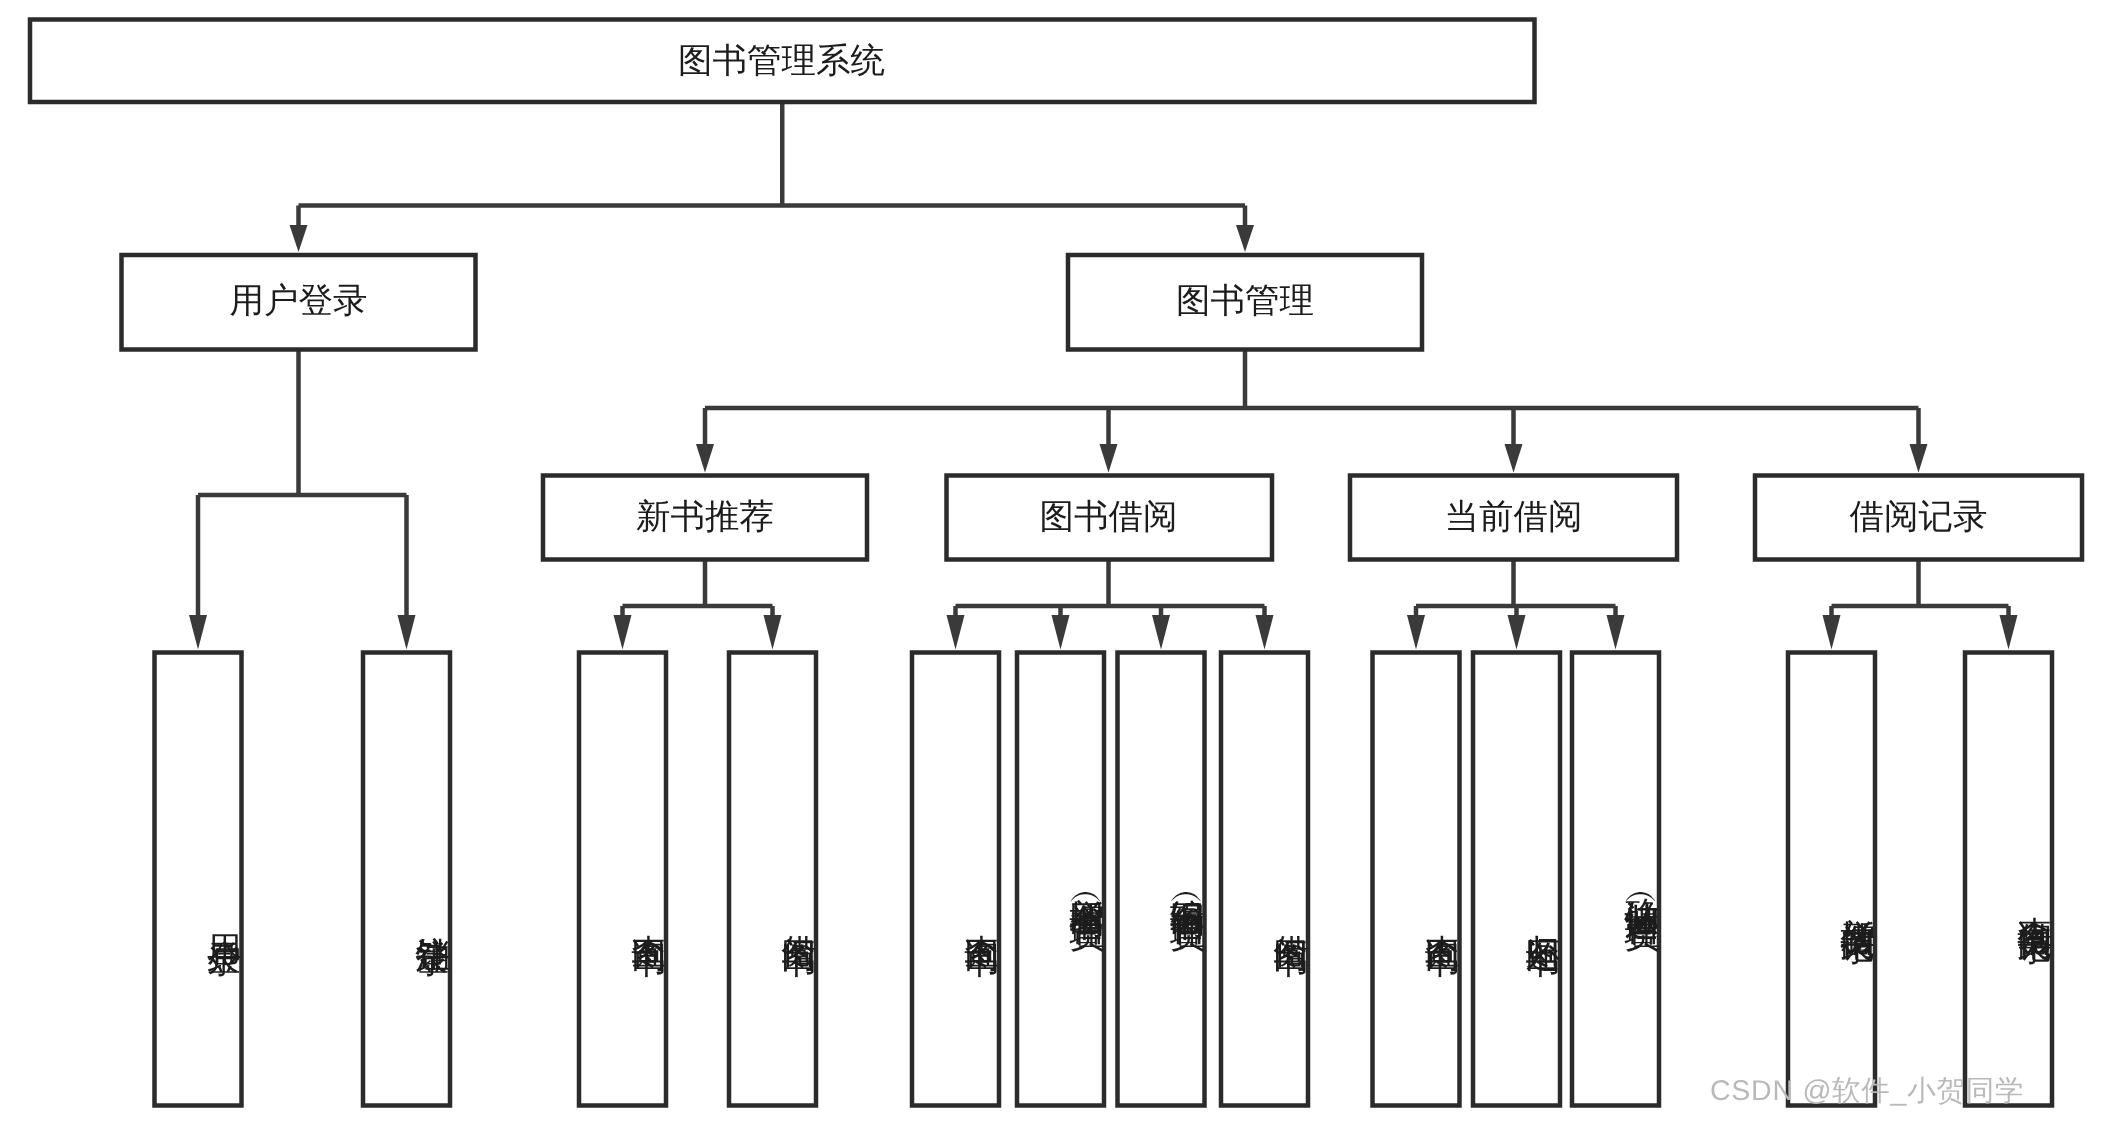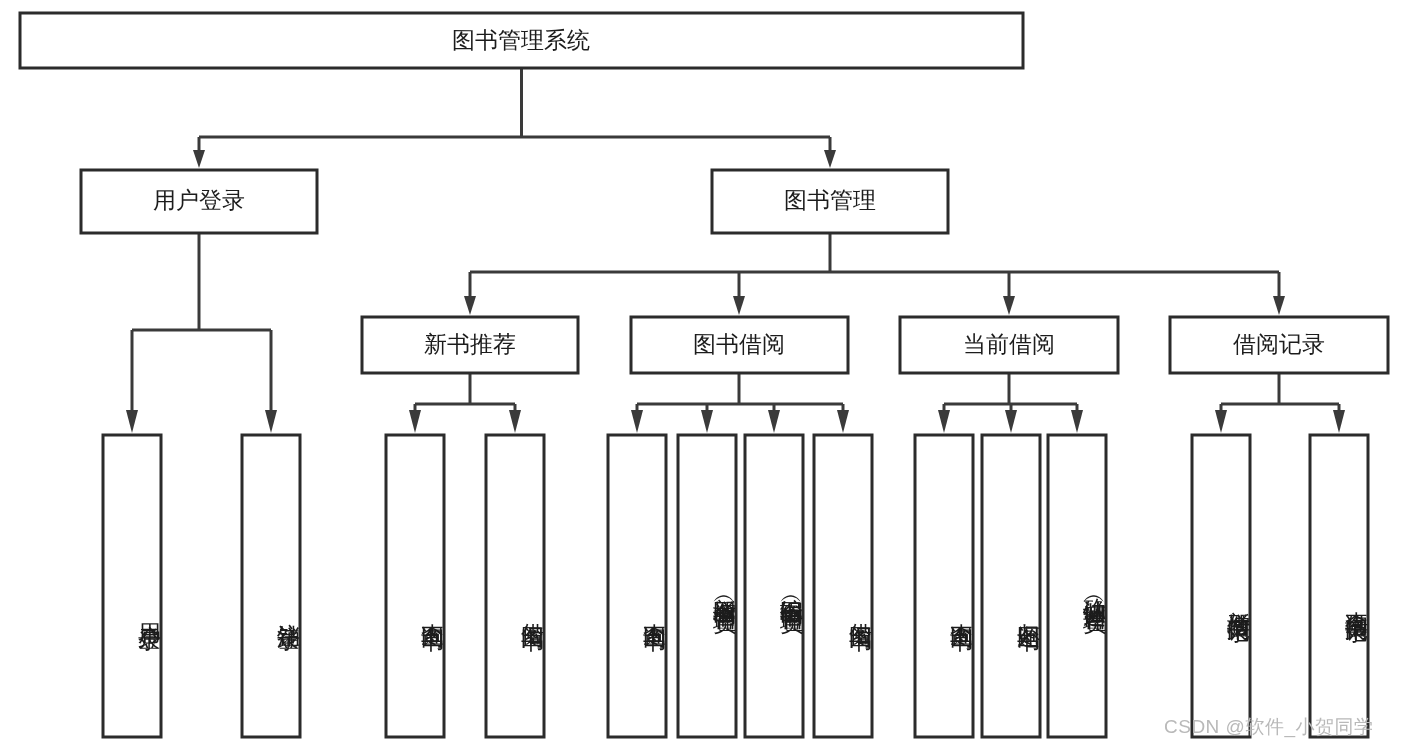--- a/index.html
+++ b/index.html
@@ -221,15 +221,15 @@
   <div class="node-label-v" style="left:608px; top:435px; width:58px; height:302px; padding-top:46px; box-sizing:border-box;">查询图书</div>
   <div class="node-label-v" style="left:678px; top:435px; width:58px; height:302px; padding-top:6px; box-sizing:border-box;">新增图书（管理员）</div>
   <div class="node-label-v" style="left:745px; top:435px; width:58px; height:302px; padding-top:6px; box-sizing:border-box;">编辑图书（管理员）</div>
   <div class="node-label-v" style="left:814px; top:435px; width:58px; height:302px; padding-top:46px; box-sizing:border-box;">借阅图书</div>
   <div class="node-label-v" style="left:915px; top:435px; width:58px; height:302px; padding-top:46px; box-sizing:border-box;">查询图书</div>
   <div class="node-label-v" style="left:982px; top:435px; width:58px; height:302px; padding-top:46px; box-sizing:border-box;">归还图书</div>
   <div class="node-label-v" style="left:1048px; top:435px; width:58px; height:302px; padding-top:6px; box-sizing:border-box;">确认归还（管理员）</div>
   <div class="node-label-v" style="left:1192px; top:435px; width:58px; height:302px; padding-top:26px; box-sizing:border-box;">新增借阅记录</div>
   <div class="node-label-v" style="left:1310px; top:435px; width:58px; height:302px; padding-top:26px; box-sizing:border-box;">查询借阅记录</div>
 
-  <div class="watermark" style="left:1164px; top:714px;">CSDN @软件_小贺同学</div>
+  <div class="watermark" style="left:1140px; top:714px;">CSDN @软件_小贺同学</div>
 
 </div>
 
 </body></html>

